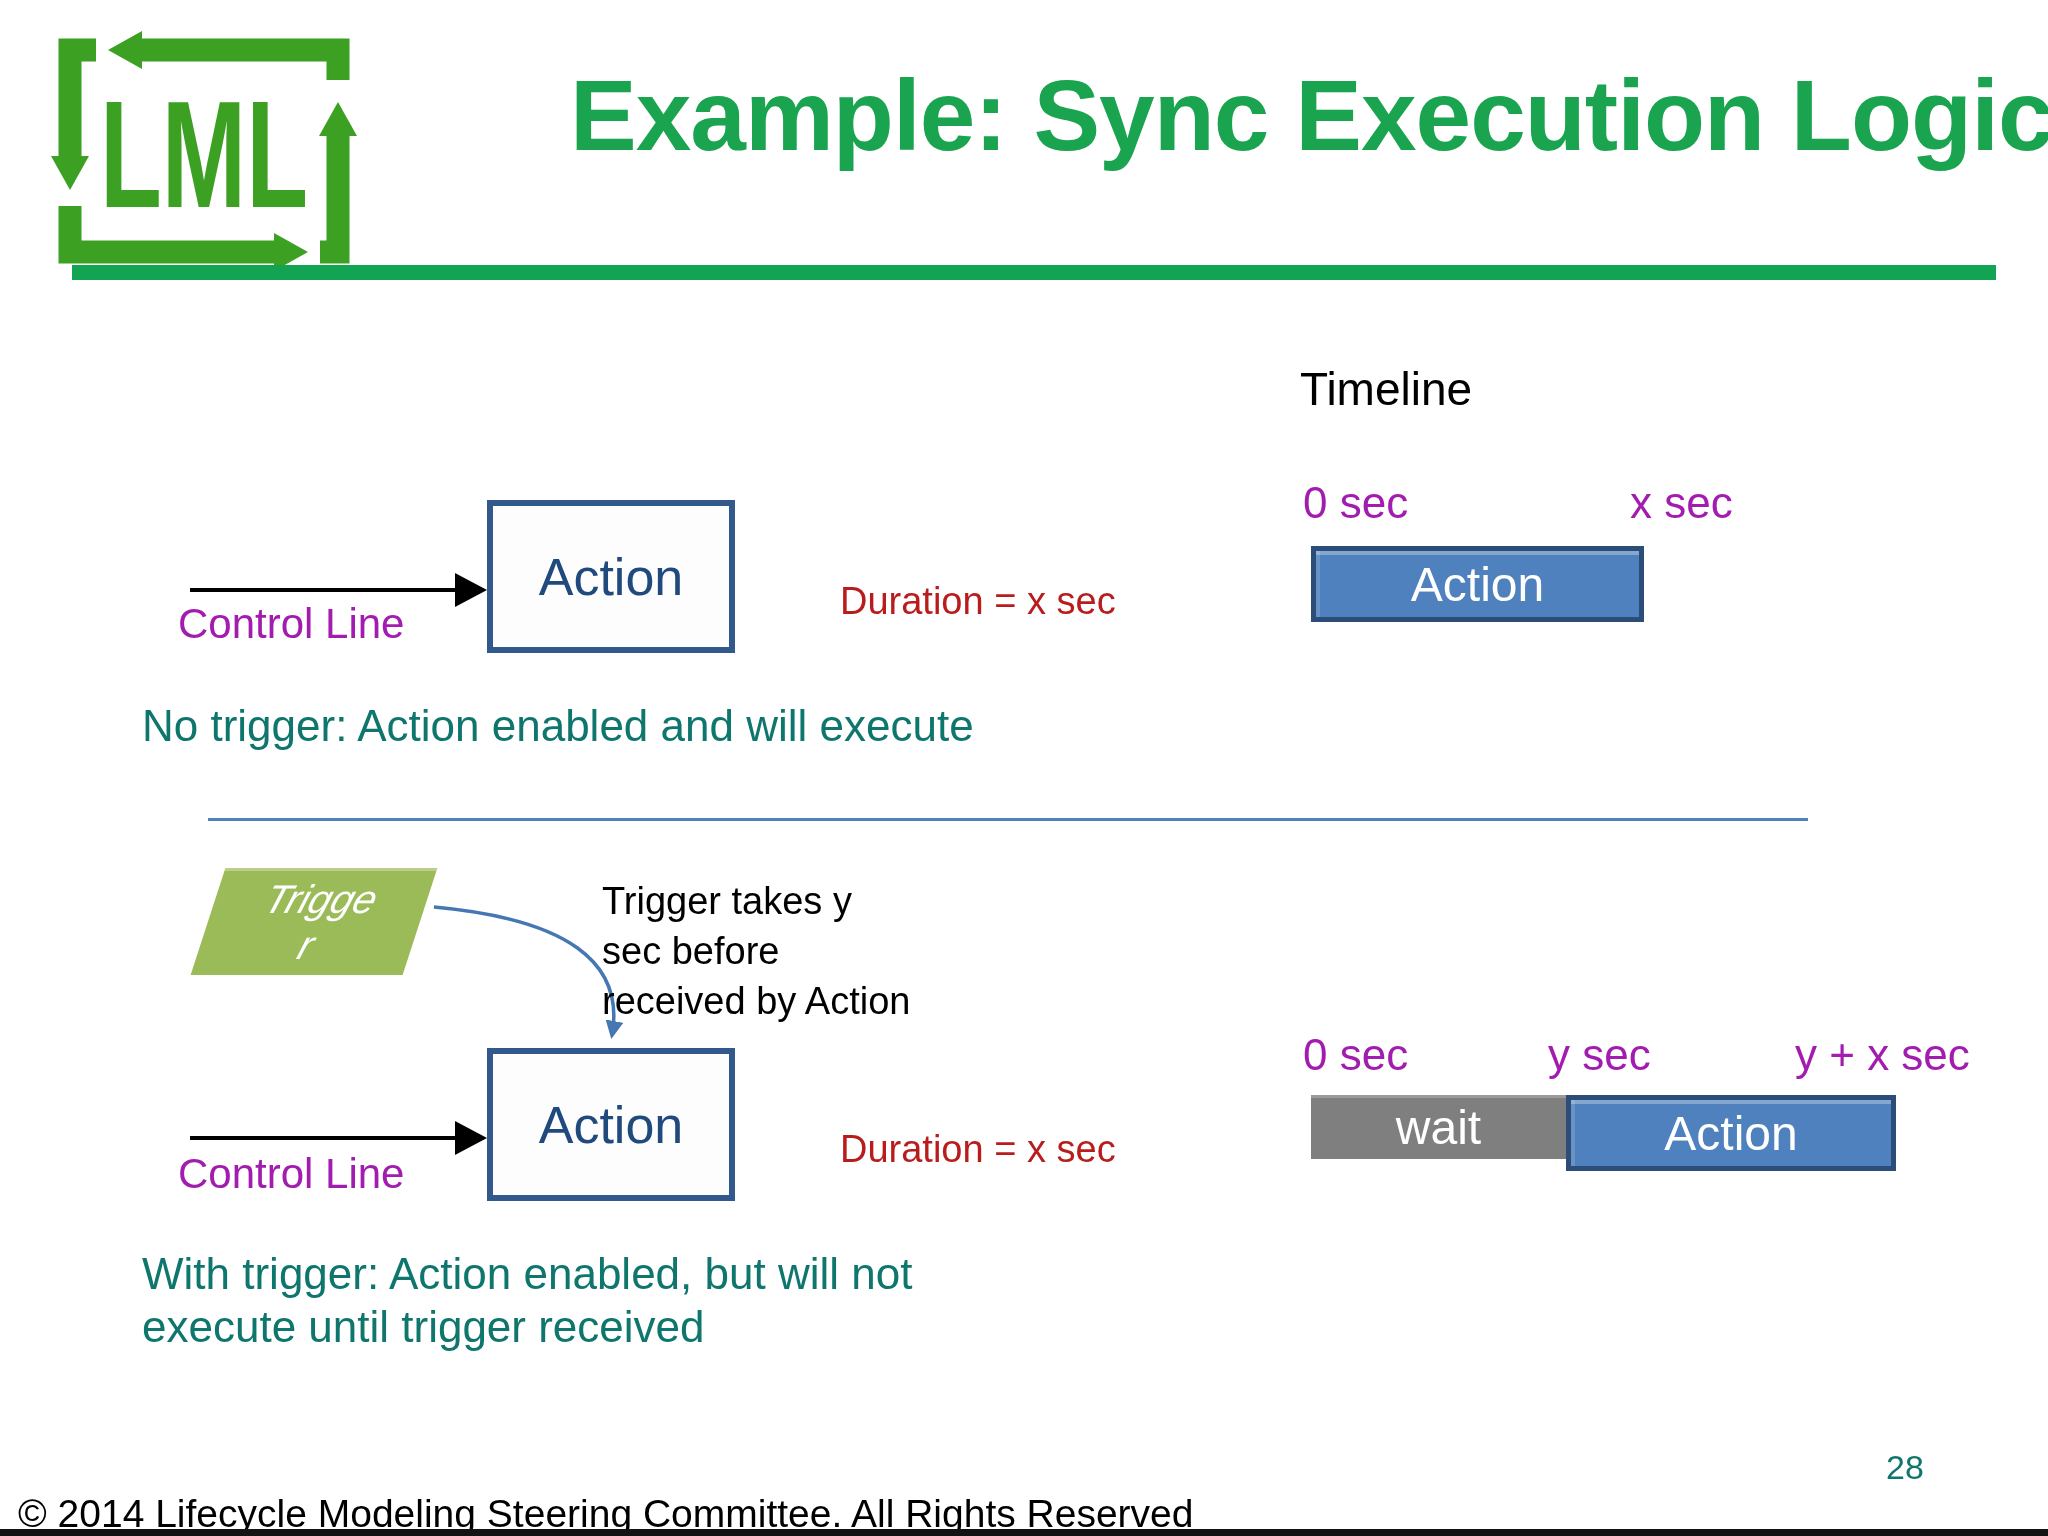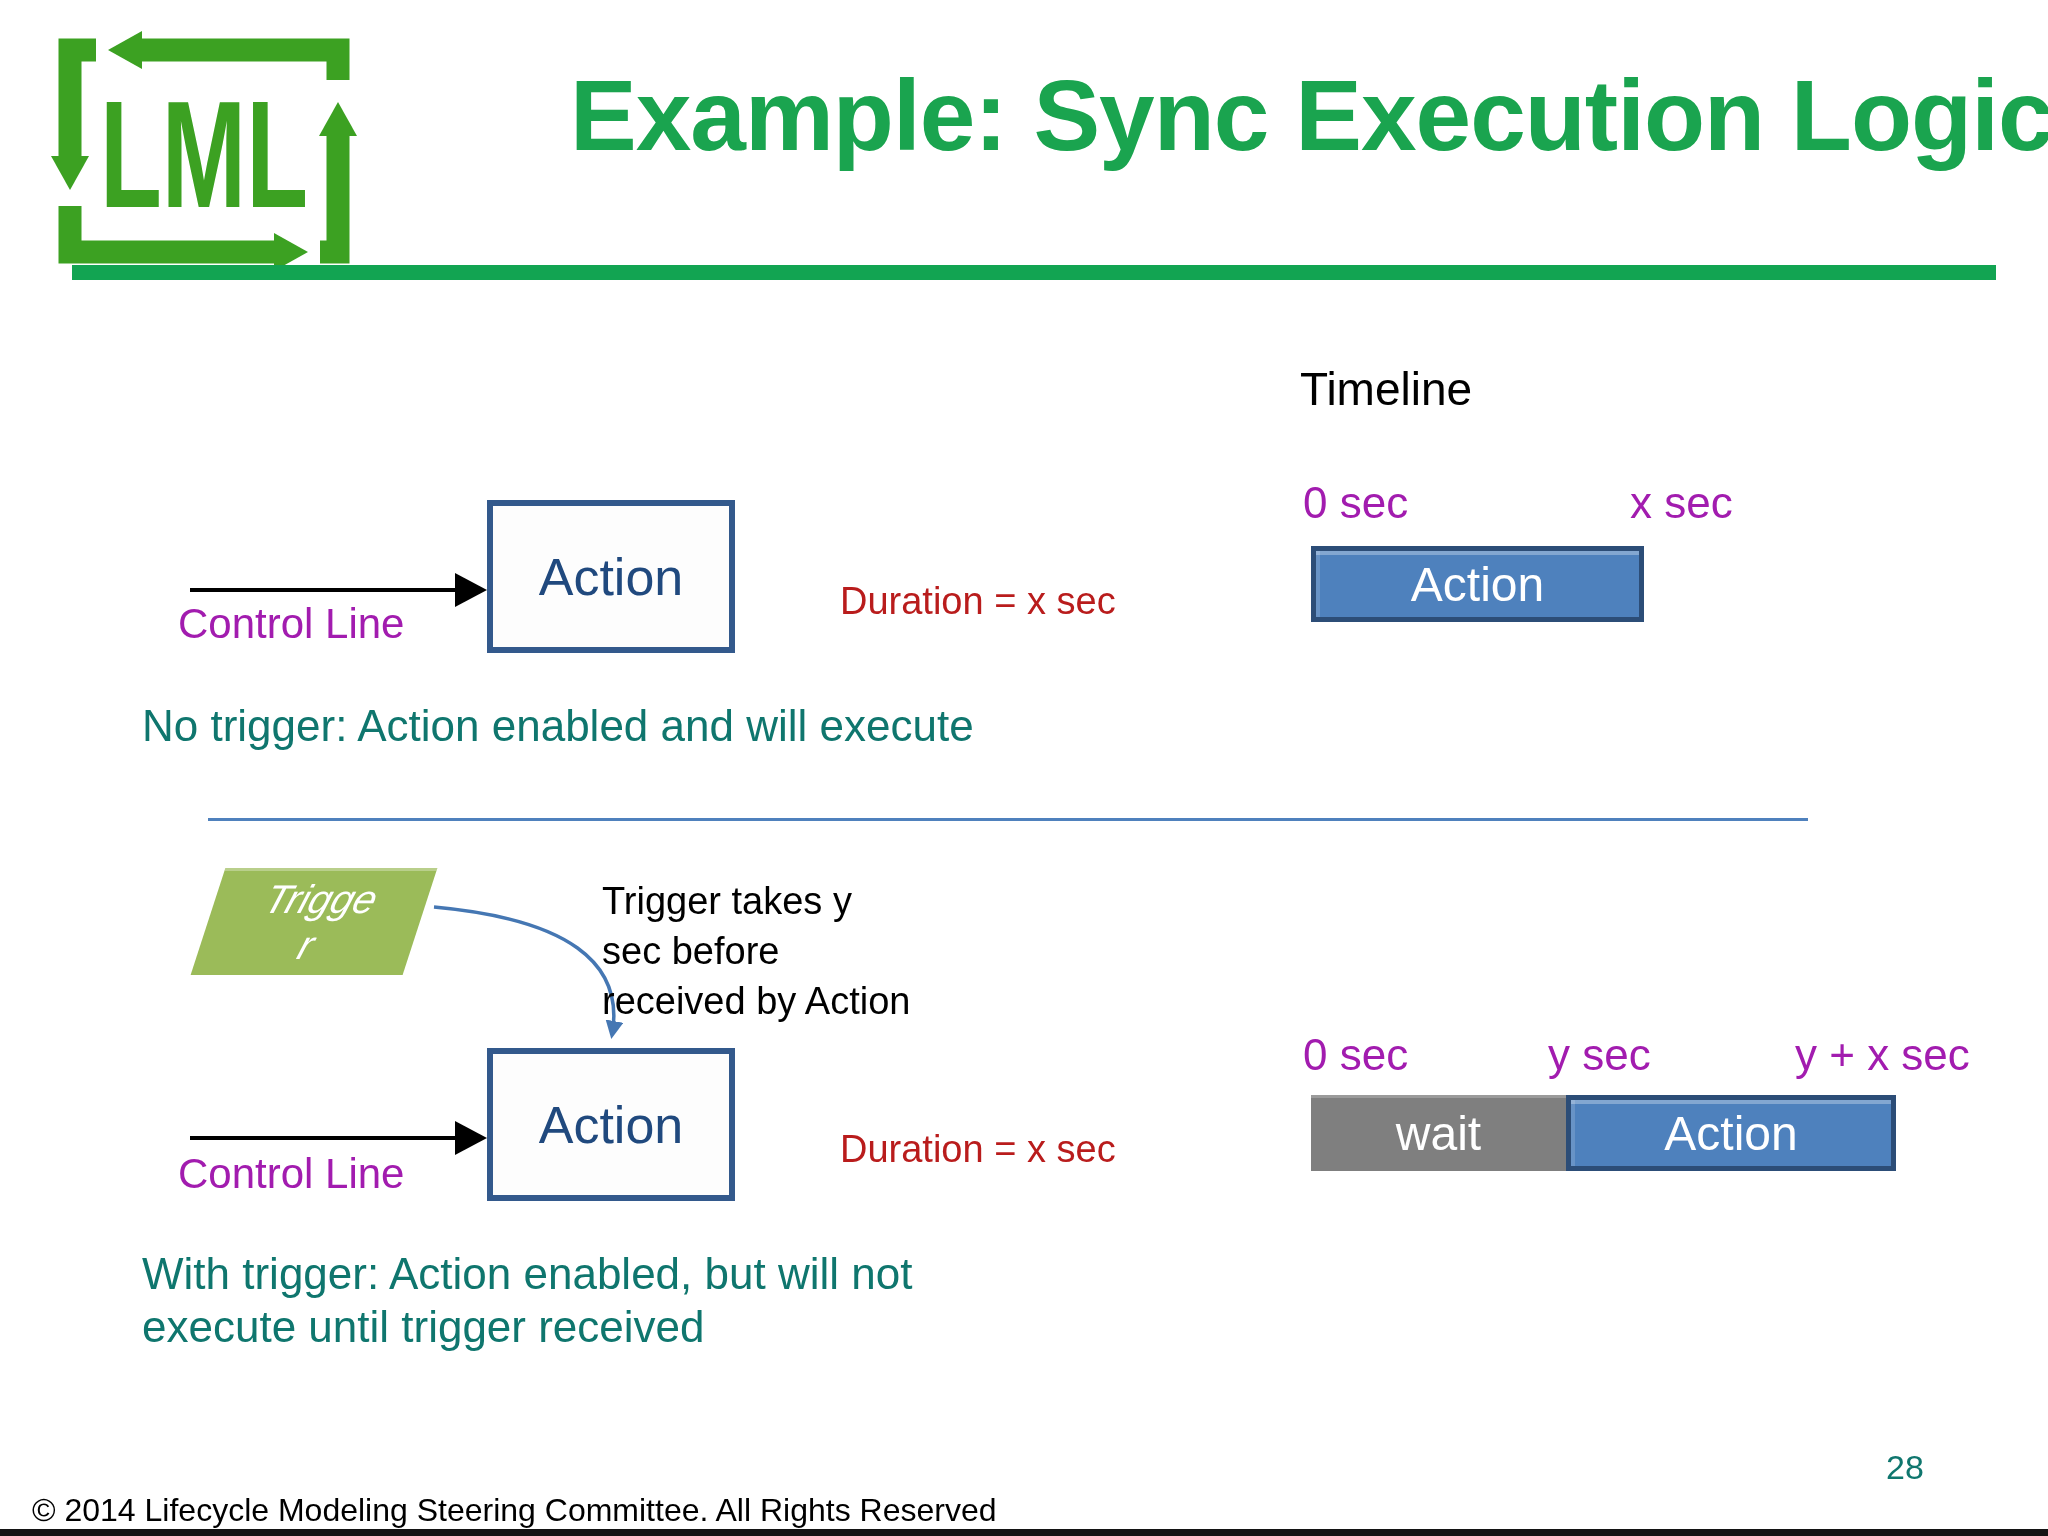--- a/index.html
+++ b/index.html
@@ -54,21 +54,21 @@
     left:208px;top:868px;width:212px;height:107px;background:#9BBB59;
     transform:skewX(-18deg);
     box-shadow:inset 0 3px 0 rgba(255,255,255,0.30);
     display:flex;flex-direction:column;align-items:center;justify-content:center;
     color:#fff;font-size:40px;font-style:italic;line-height:1.15;
   }
   #trigger-note{left:602px;top:876px;font-size:38px;color:#000;line-height:1.32;}
   #divider{left:208px;top:818px;width:1600px;height:3px;background:#4F81BD;}
   
   #page-number{left:1886px;top:1448px;font-size:34px;color:#0f766e;}
-  #copyright{left:32px;top:1492px;font-size:32px;color:#000;white-space:nowrap;}
+  #copyright{left:18px;top:1492px;font-size:39px;color:#000;white-space:nowrap;}
   #bottom-edge{left:0;top:1529px;width:2048px;height:7px;background:#141414;}
 </style>
 </head>
 <body>
 
 <div id="slide">
 
   <svg class="abs" style="left:46px;top:24px" width="312" height="252" viewBox="-8 -6 312 252">
     <g stroke="#3CA122" stroke-width="23" fill="none">
 
@@ -140,21 +140,21 @@
 
   <div class="abs action-box" style="left:487px;top:1048px;">
       <span>Action</span>
     </div>
 
   <div class="abs duration" style="left:840px;top:1128px;">Duration = x sec</div>
 
   <div class="abs lbl" style="left:1303px;top:1030px;">0 sec</div>
   <div class="abs lbl" style="left:1548px;top:1030px;">y sec</div>
   <div class="abs lbl" style="left:1795px;top:1030px;">y + x sec</div>
-  <div class="abs bar bar-gray" style="left:1311px;top:1095px;width:255px;height:76px;">
+  <div class="abs bar bar-gray" style="left:1311px;top:1095px;width:255px;height:64px;">
       <span>wait</span>
     </div>
   <div class="abs bar bar-blue" style="left:1566px;top:1095px;width:330px;height:76px;">
       <span>Action</span>
     </div>
 
   <div class="abs caption" style="left:142px;top:1248px;">
     <div>With trigger: Action enabled, but will not</div>
     <div>execute until trigger received</div>
   </div>

